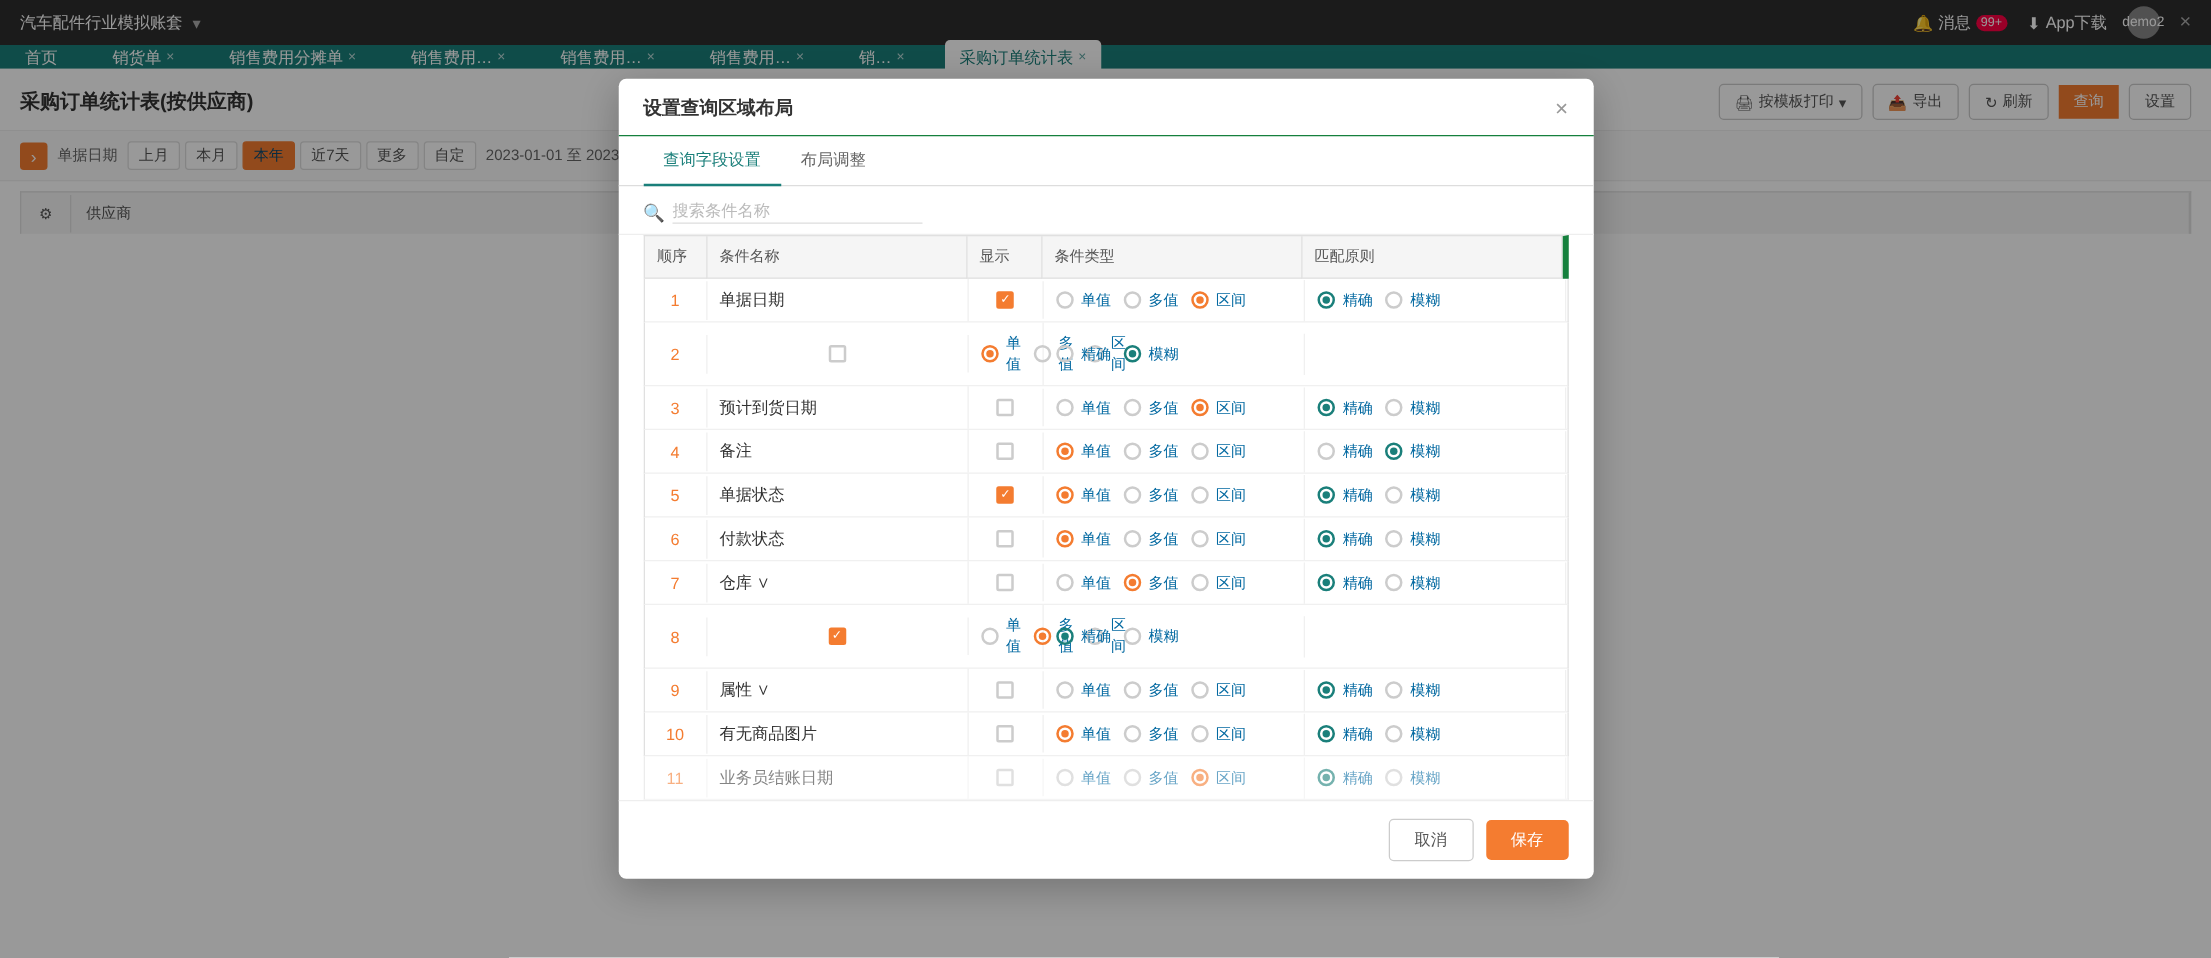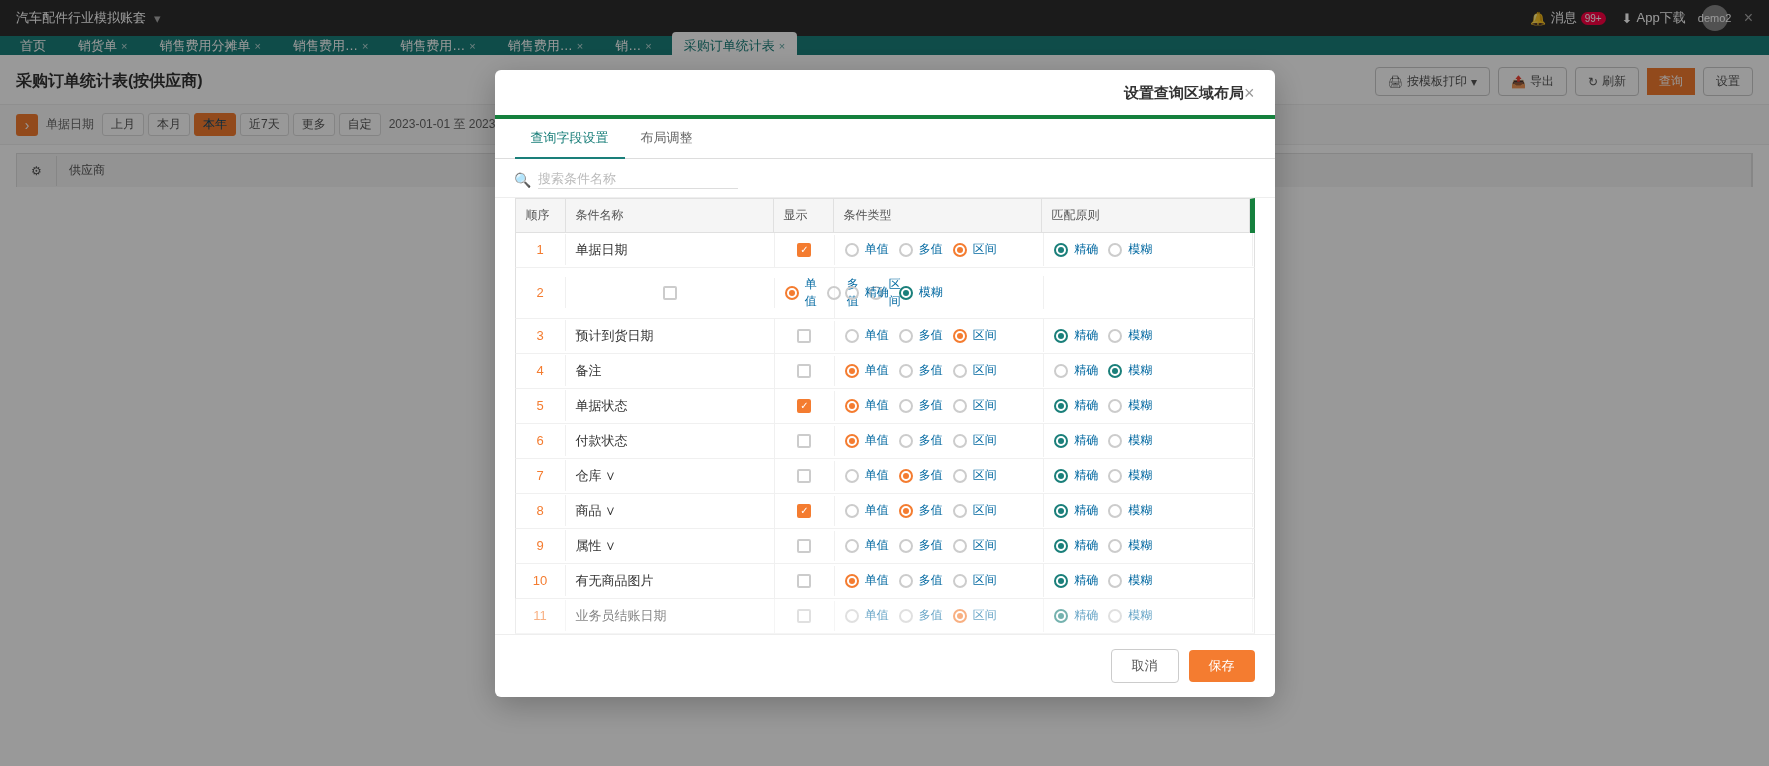--- a/index.html
+++ b/index.html
@@ -22,21 +22,21 @@
     .avatar { width: 26px; height: 26px; border-radius: 50%; background: #888; display: inline-flex; align-items: center; justify-content: center; color: #fff; font-size: 11px; }
     .close-x { cursor: pointer; color: #aaa; font-size: 16px; }
 
     
     .nav-tabs {
       height: 19px;
       background: #1a7f7a;
       display: flex;
       align-items: center;
       padding: 0 8px;
-      gap: 8px;
+      gap: 20px;
     }
     .nav-tab {
       height: 28px;
       padding: 0 12px;
       border-radius: 4px 4px 0 0;
       display: flex;
       align-items: center;
       gap: 4px;
       font-size: 13px;
       color: #fff;
@@ -141,24 +141,24 @@
       border-radius: 6px;
       width: 780px;
       max-height: 680px;
       display: flex;
       flex-direction: column;
       box-shadow: 0 8px 32px rgba(0,0,0,0.25);
       position: relative;
     }
     .dialog-header {
       padding: 14px 20px 12px;
-      border-bottom: 4px solid #15803d;
-      display: flex;
-      align-items: center;
-      justify-content: flex-end;
+      border-bottom: 1px solid #15803d;
+      display: flex;
+      align-items: center;
+      justify-content: space-between;
     }
     .dialog-title { font-size: 15px; font-weight: bold; color: #333; }
     .dialog-close { cursor: pointer; color: #999; font-size: 18px; line-height: 1; }
 
     
     .dialog-tabs {
       display: flex;
       gap: 0;
       padding: 0 20px;
       border-bottom: 1px solid #ddd;
@@ -682,21 +682,20 @@
             <label class="radio-item">
               <div class="radio-circle teal"></div>
               <span>模糊</span>
             </label>
           </div>
         </div>
       </div>
 
       <div class="dt-row">
         <div class="dt-cell num">8</div>
-        <div class="dt-cell">商品 ∨</div>
         <div class="dt-cell center">
           <div class="cb checked"></div>
         </div>
         <div class="dt-cell">
           <div class="radio-group">
             <label class="radio-item">
               <div class="radio-circle"></div>
               <span>单值</span>
             </label>
             <label class="radio-item">

